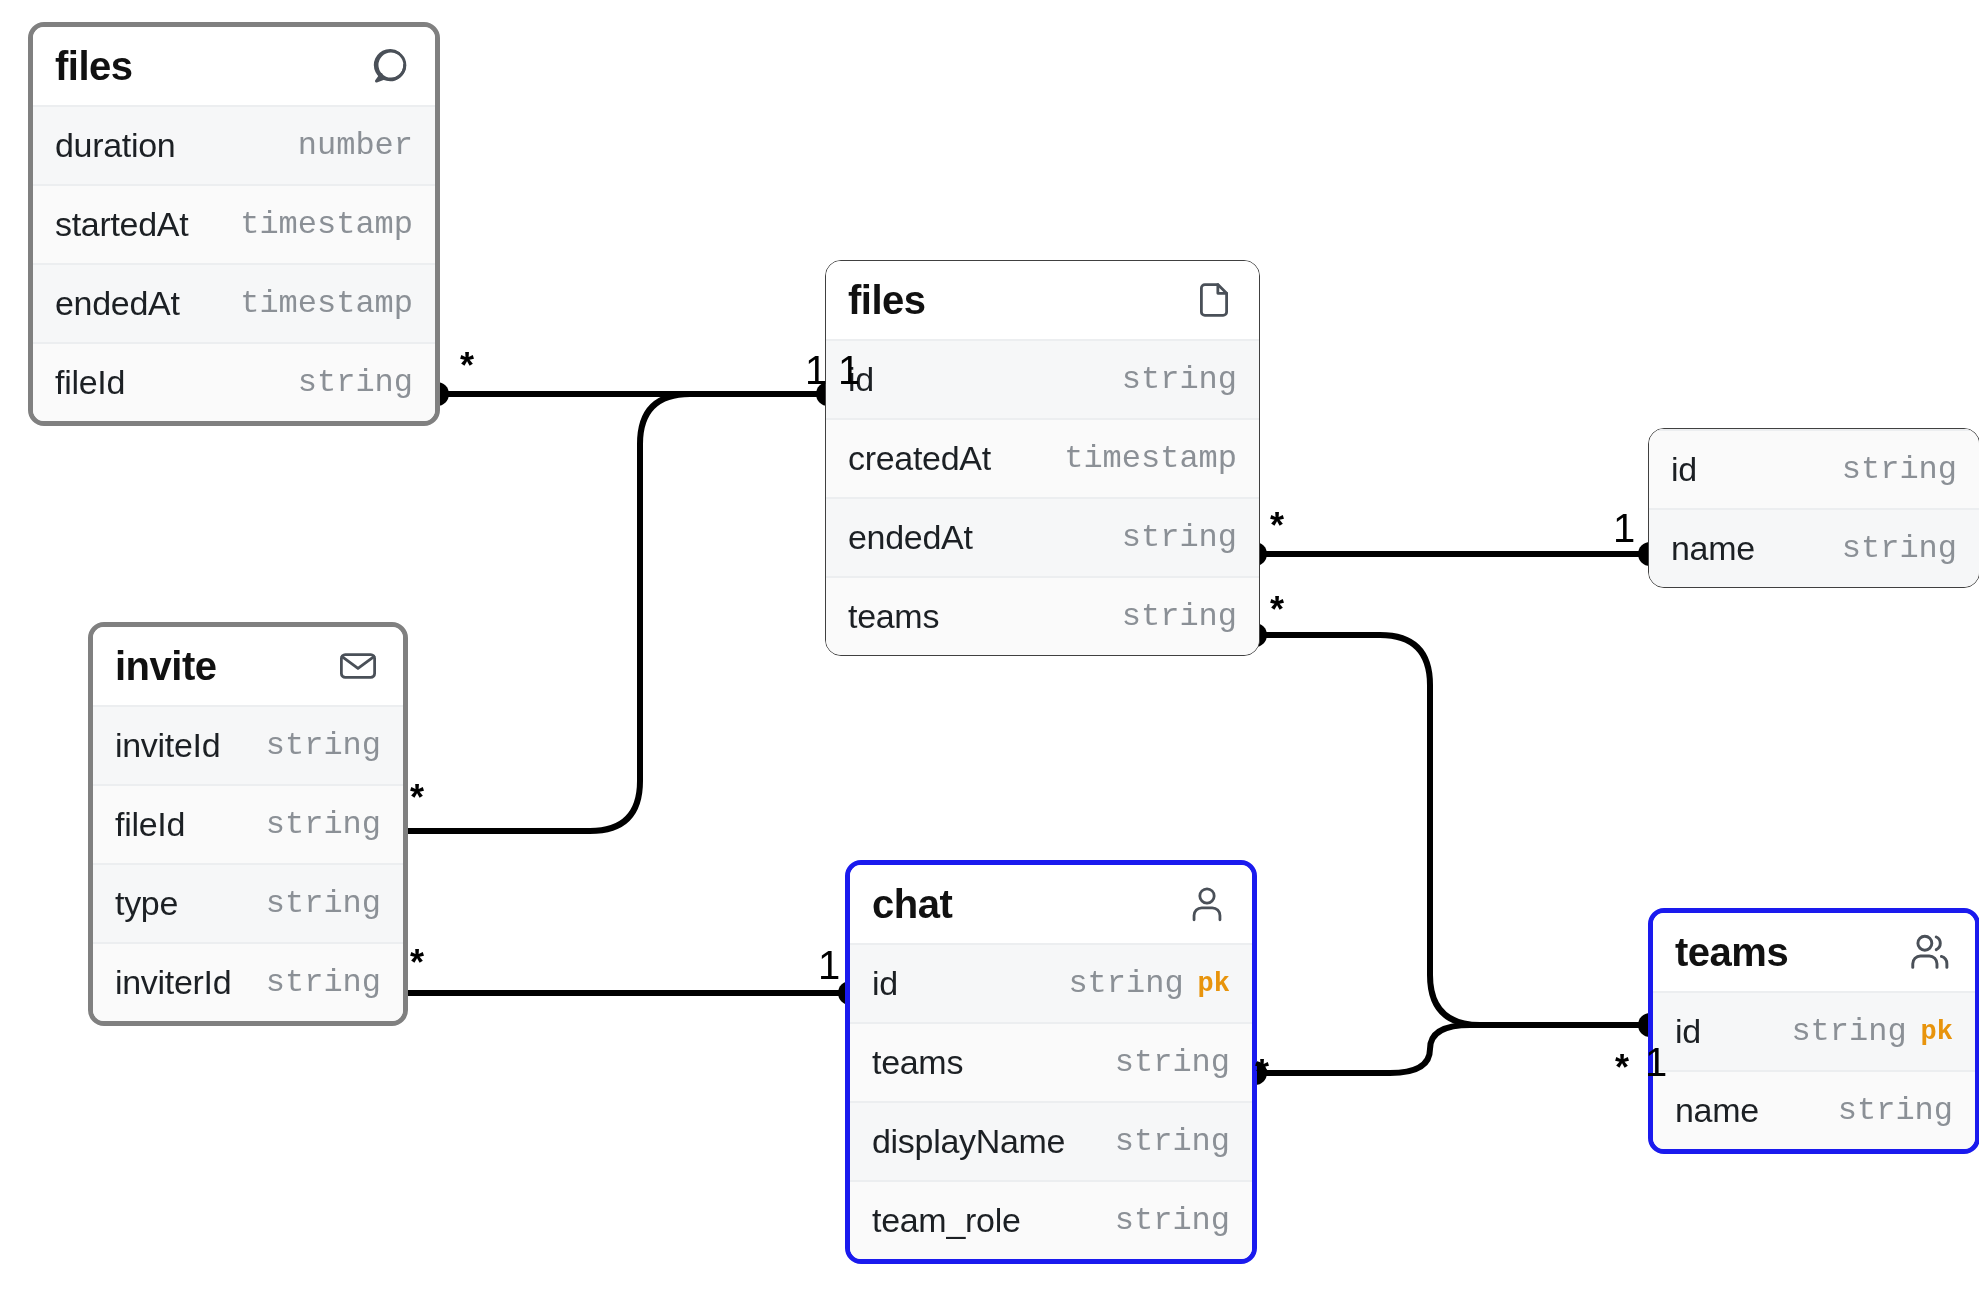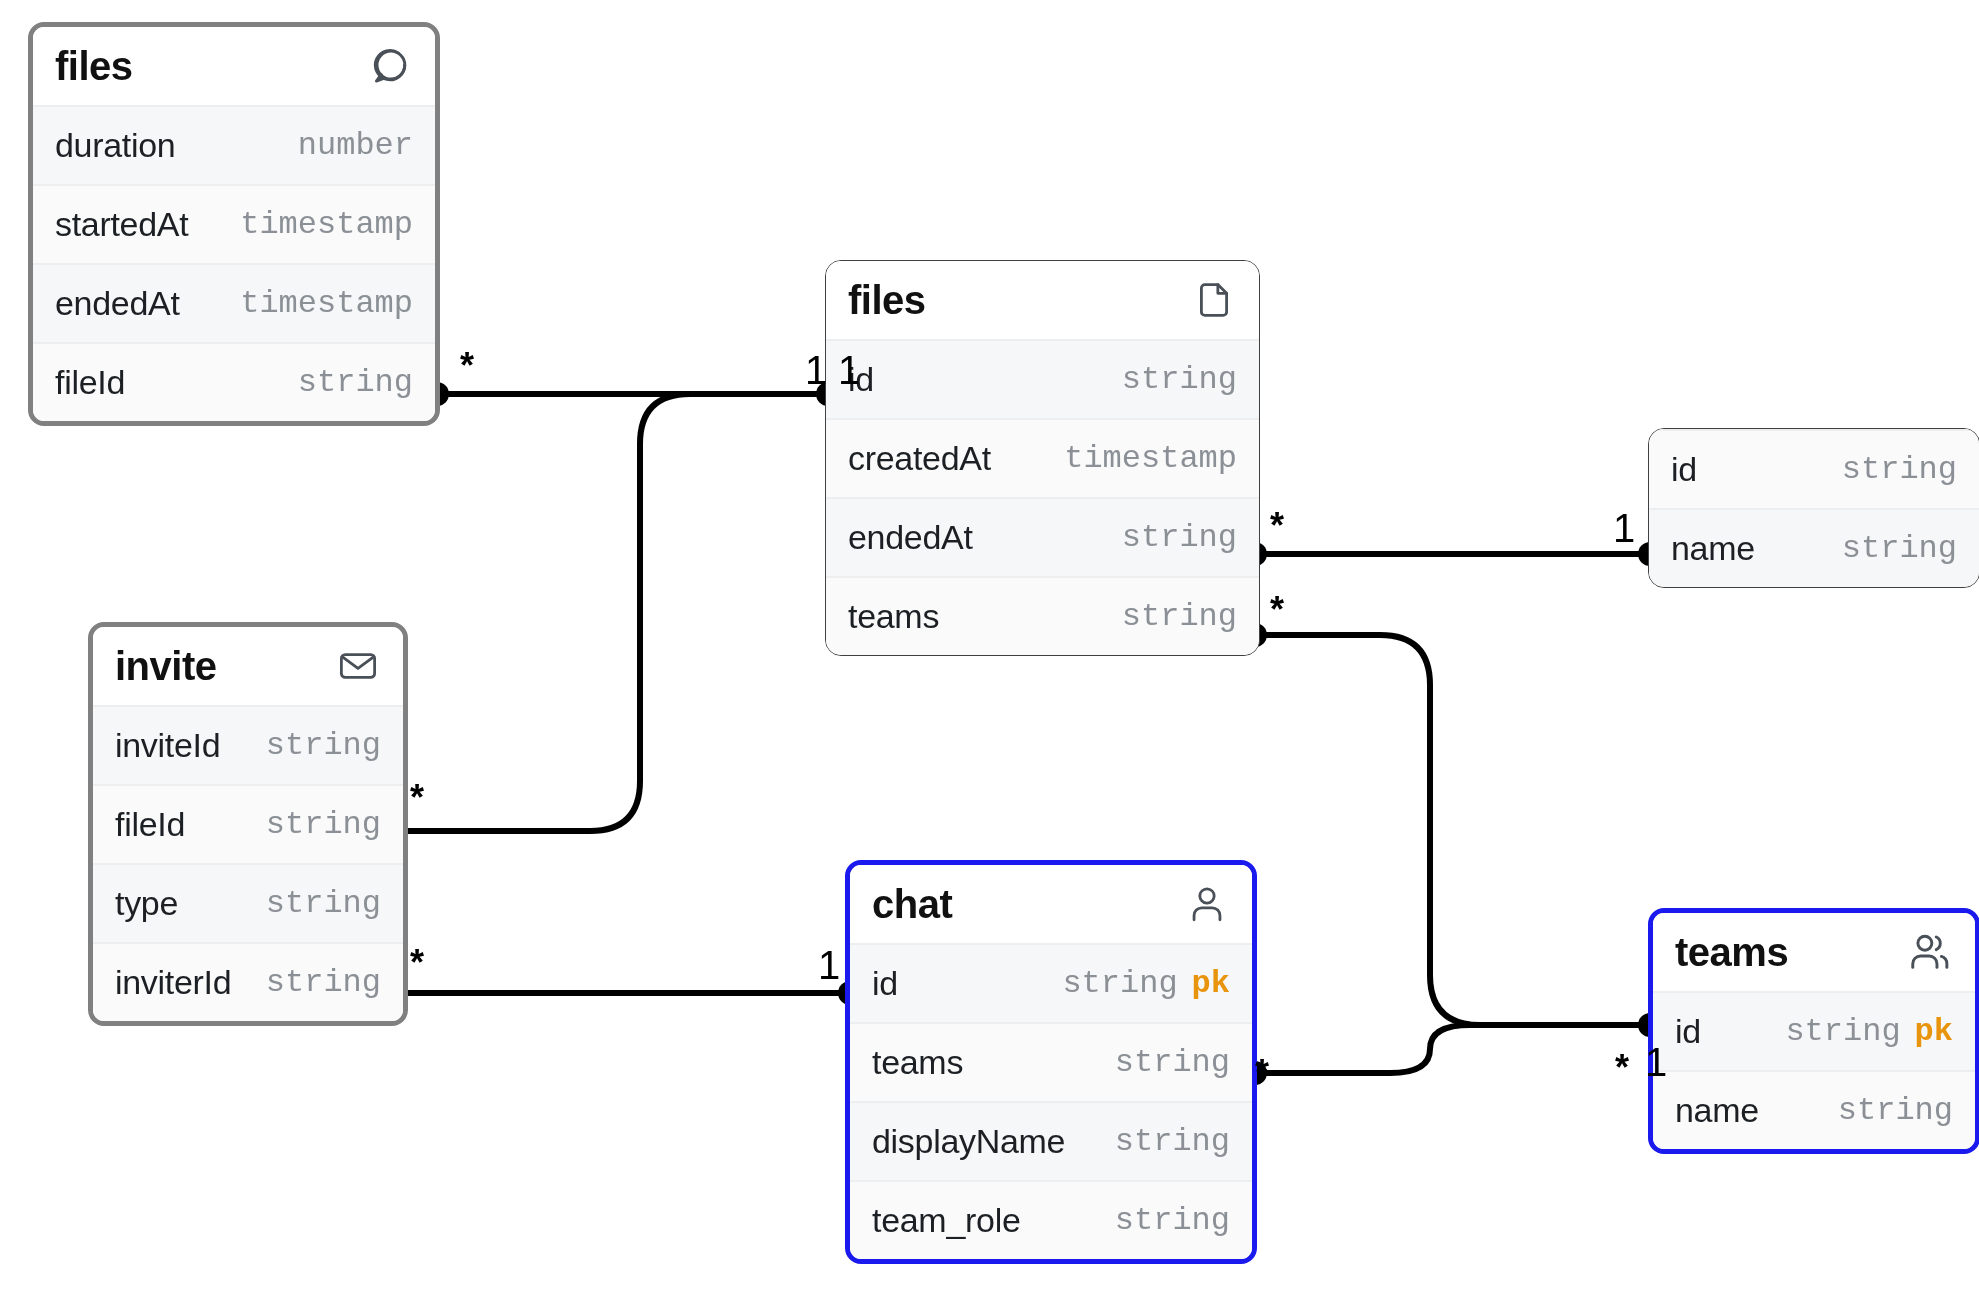--- a/index.html
+++ b/index.html
@@ -85,21 +85,21 @@
     align-items: center;
     gap: 14px;
     white-space: nowrap;
   }
   .field-type {
     font-size: 32px;
     color: #8b9096;
     font-family: "Liberation Mono", monospace;
   }
   .field-key {
-    font-size: 32px;
+    font-size: 27px;
     color: #e8940c;
     font-family: "Liberation Mono", monospace;
     font-weight: 700;
   }
 
   .card-label {
     position: absolute;
     z-index: 3;
     color: #000000;
     font-family: "Liberation Sans", sans-serif;

